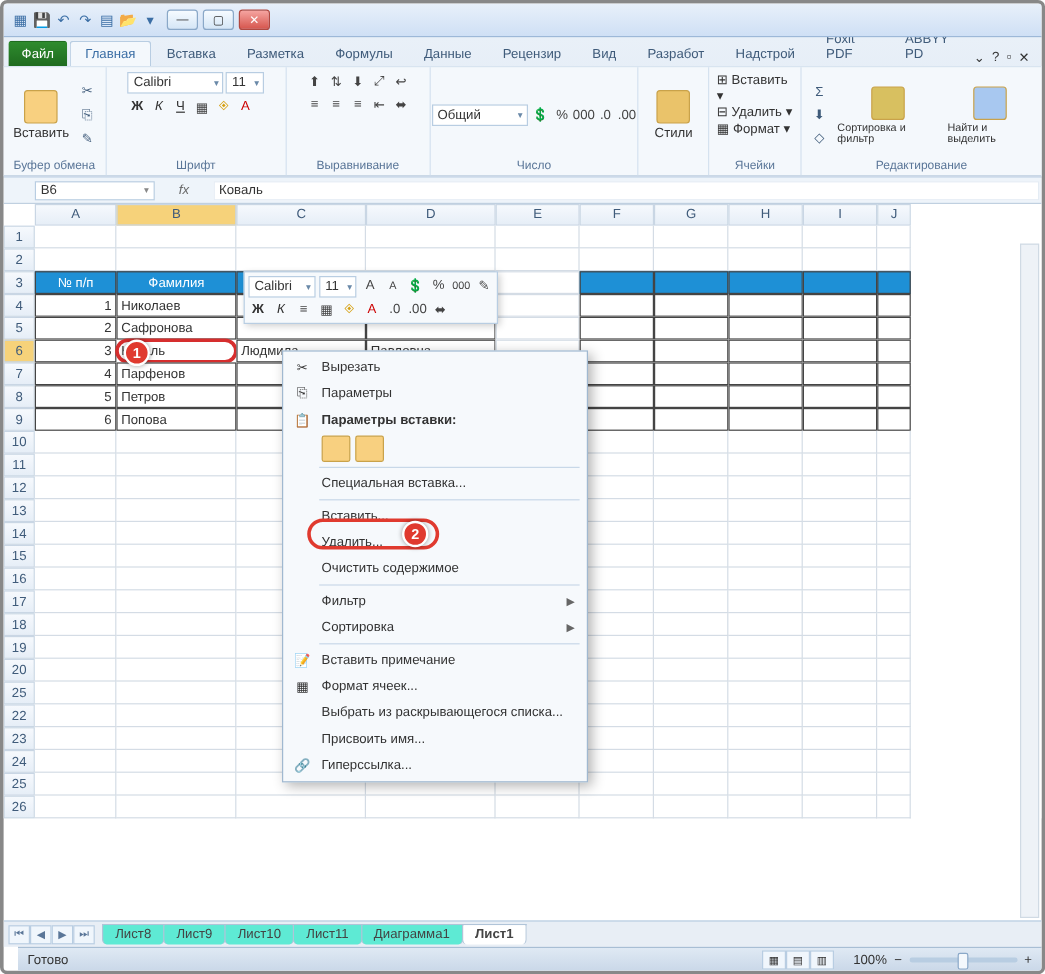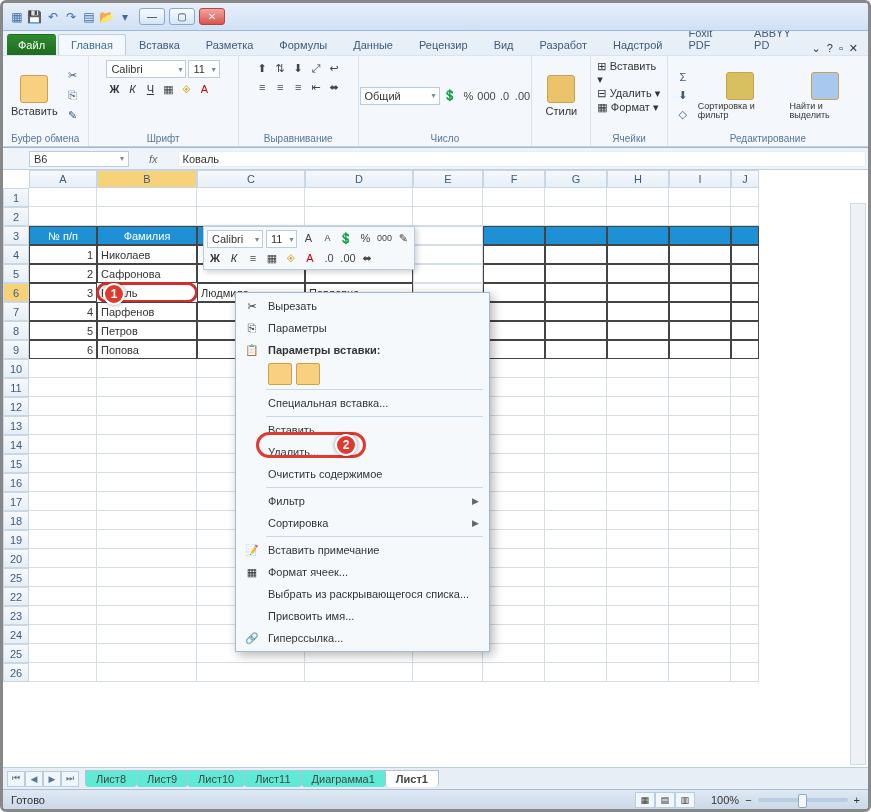--- a/index.html
+++ b/index.html
@@ -56,21 +56,21 @@
 .ctxmenu .item .arrow{margin-left:auto;font-size:9px;color:#666}
 .ctxmenu .pasteicons{padding:2px 0 2px 30px;display:flex;gap:4px}
 .ctxmenu .pasteicons div{width:24px;height:22px;border:1px solid #c9a24a;background:#f8d080;border-radius:2px}
 .ring{position:absolute;border:3px solid #e03a2f;border-radius:14px}
 .sheetbar{position:absolute;bottom:20px;left:0;right:0;height:22px;background:#e8eef5;border-top:1px solid #b8cde2;display:flex;align-items:center}
 .sheetnav{display:flex;gap:0;margin-left:4px}
 .sheetnav div{width:18px;height:16px;border:1px solid #b8cde2;background:#f0f6fc;display:flex;align-items:center;justify-content:center;font-size:9px;color:#5a7698}
 .sheets{display:flex;margin-left:6px}
 .sheet{padding:2px 10px;border:1px solid #b0c4d8;border-bottom:none;background:#5eead4;font-size:11px;color:#444;margin-right:-1px;border-radius:0 0 4px 4px}
 .sheet.active{background:#fff;font-weight:bold}
-.statusbar{position:absolute;bottom:0;left:0;right:0;height:20px;background:linear-gradient(#dfe9f4,#cad8e8);border-top:1px solid #a8bed4;display:flex;align-items:center;padding:0 8px;font-size:11px;color:#3f5b7a}
+.statusbar{position:absolute;bottom:0;left:12px;right:0;height:20px;background:linear-gradient(#dfe9f4,#cad8e8);border-top:1px solid #a8bed4;display:flex;align-items:center;padding:0 8px;font-size:11px;color:#3f5b7a}
 .zoom{margin-left:auto;display:flex;align-items:center;gap:6px}
 .slider{width:90px;height:4px;background:#b8cde2;position:relative;border-radius:2px}
 .slider::before{content:"";position:absolute;left:45%;top:-4px;width:7px;height:12px;background:#f4f8fc;border:1px solid #8aa8c8;border-radius:2px}
 .iconstrip{display:flex;gap:0;margin-right:10px}
 .iconstrip div{width:20px;height:16px;border:1px solid #b8cde2;background:#f0f6fc;display:flex;align-items:center;justify-content:center;font-size:9px}
 .scrollbar-v{position:absolute;right:2px;top:200px;bottom:44px;width:16px;background:#eef2f7;border:1px solid #d0dae4}
 .scrollbar-h{position:absolute;bottom:22px;right:2px;width:330px;height:16px;background:#eef2f7;border:1px solid #d0dae4;display:flex;align-items:center}
 .scrollbar-h .thumb{width:120px;height:12px;background:#d8e2ec;border:1px solid #b8cde2;margin-left:20px;border-radius:2px}
 .cA{width:68px}.cB{width:100px}.cC{width:108px}.cD{width:108px}.cE{width:70px}.cF{width:62px}.cG{width:62px}.cH{width:62px}.cI{width:62px}.cJ{width:28px}
 </style>

